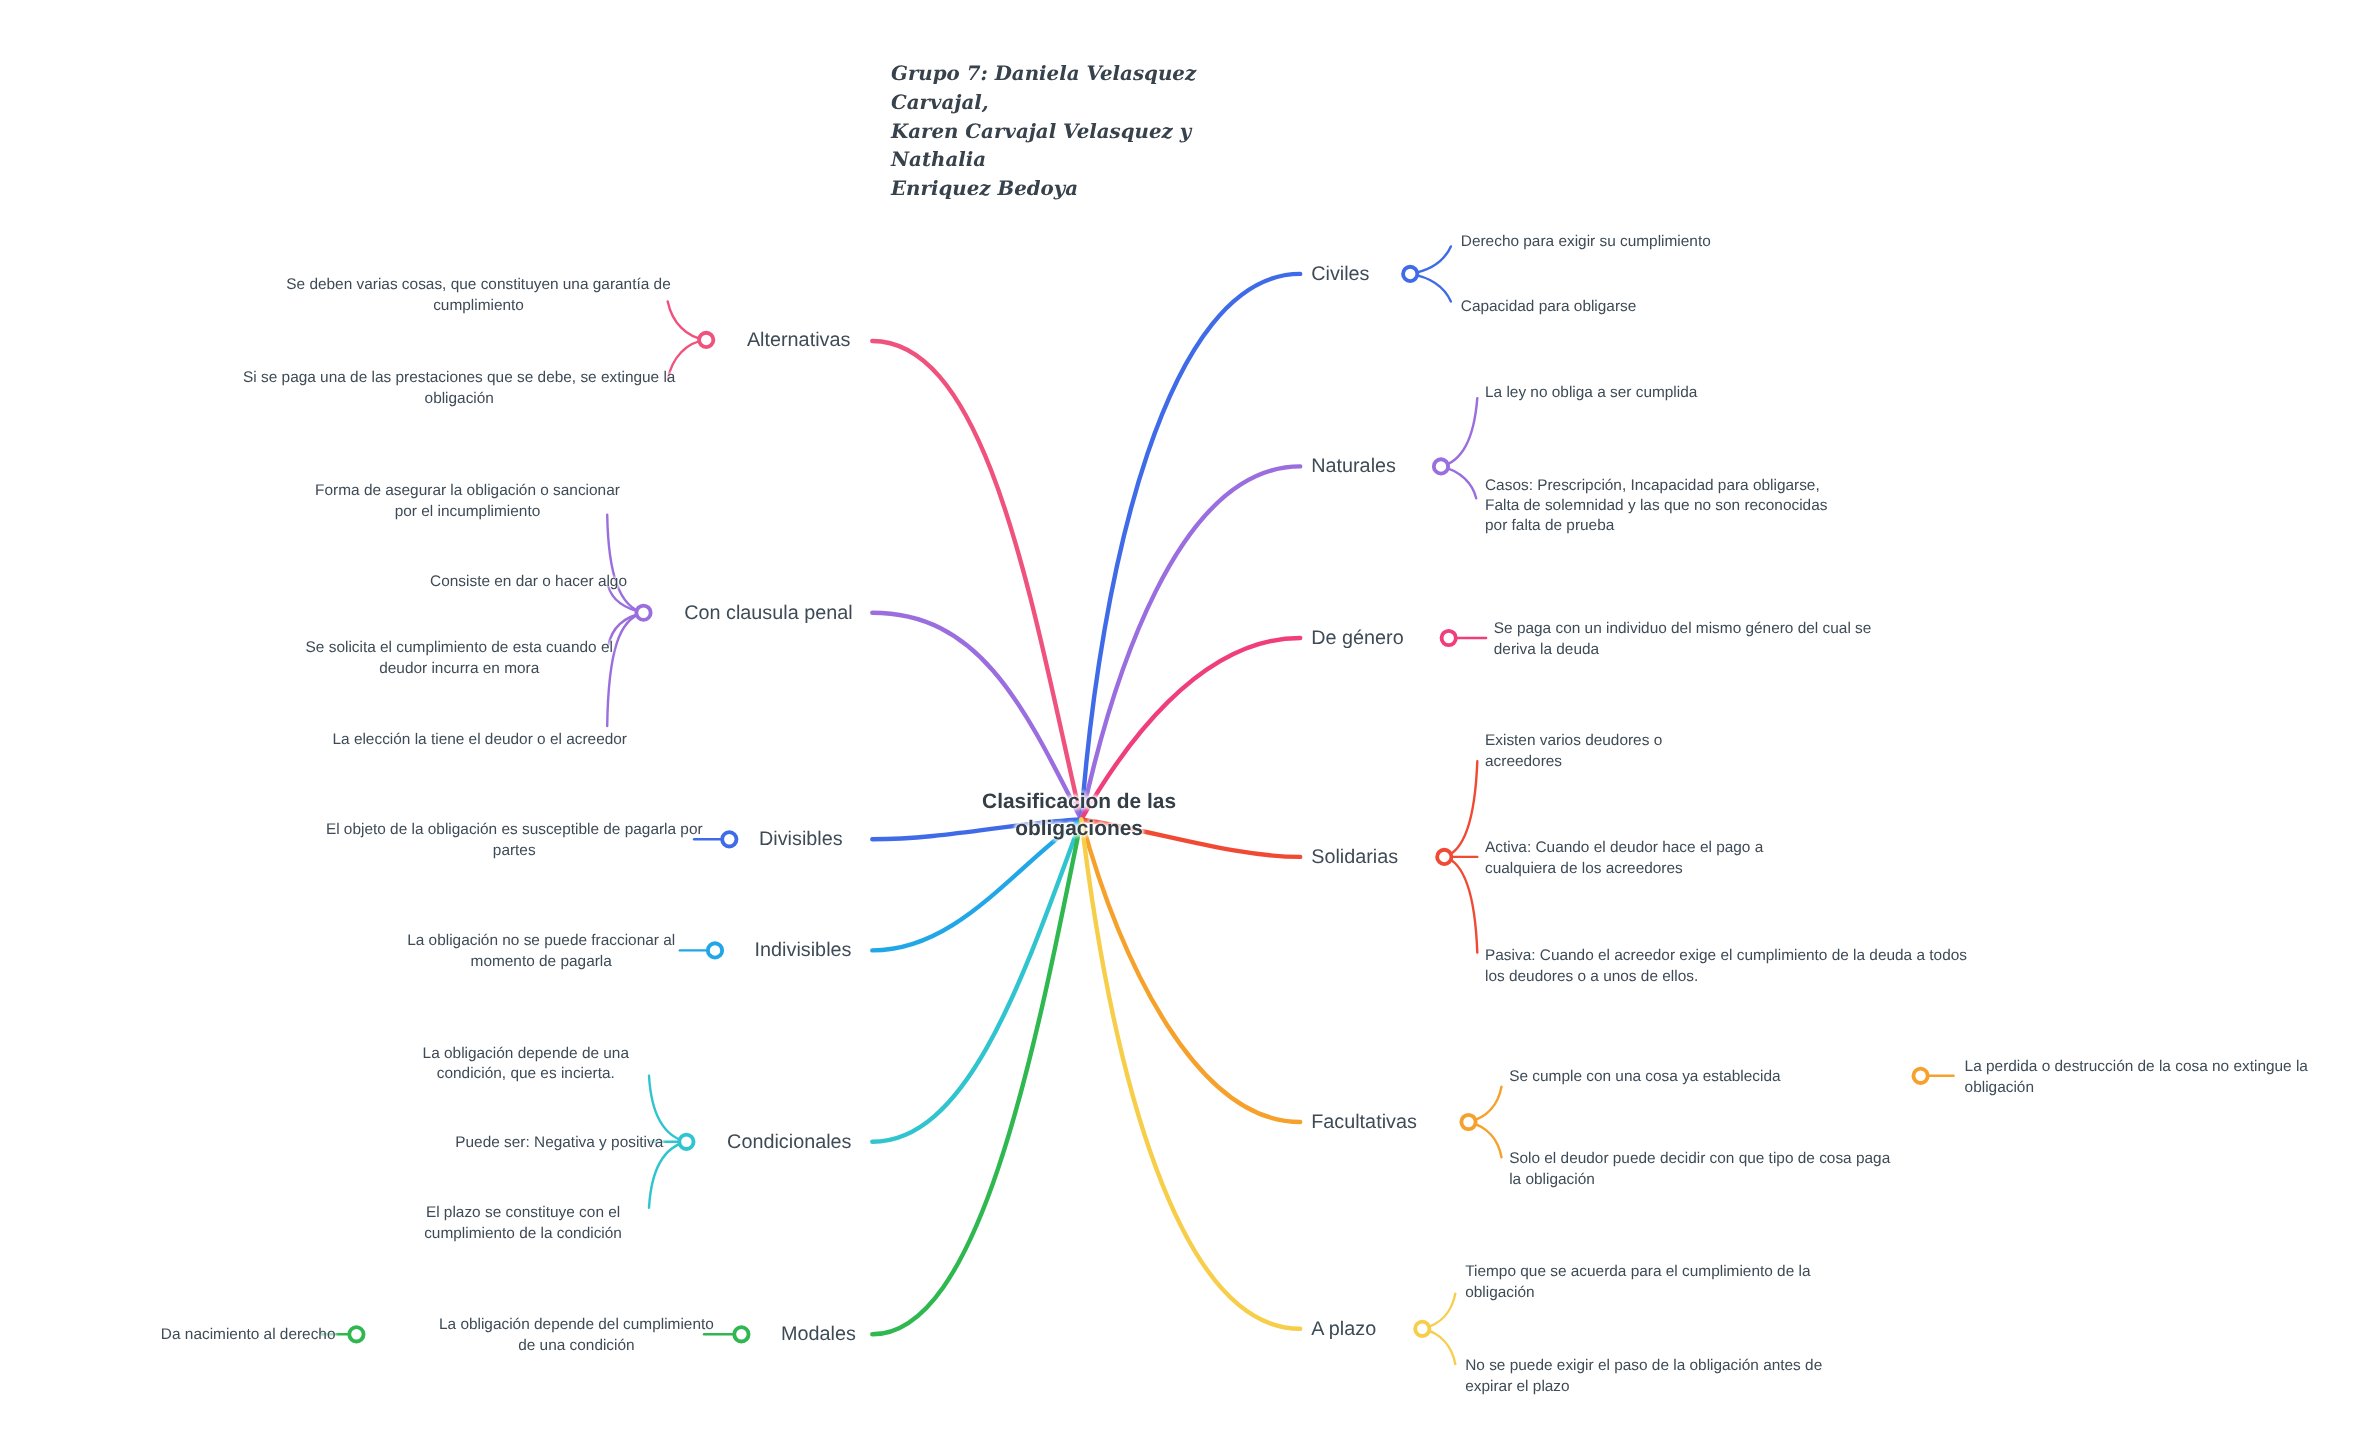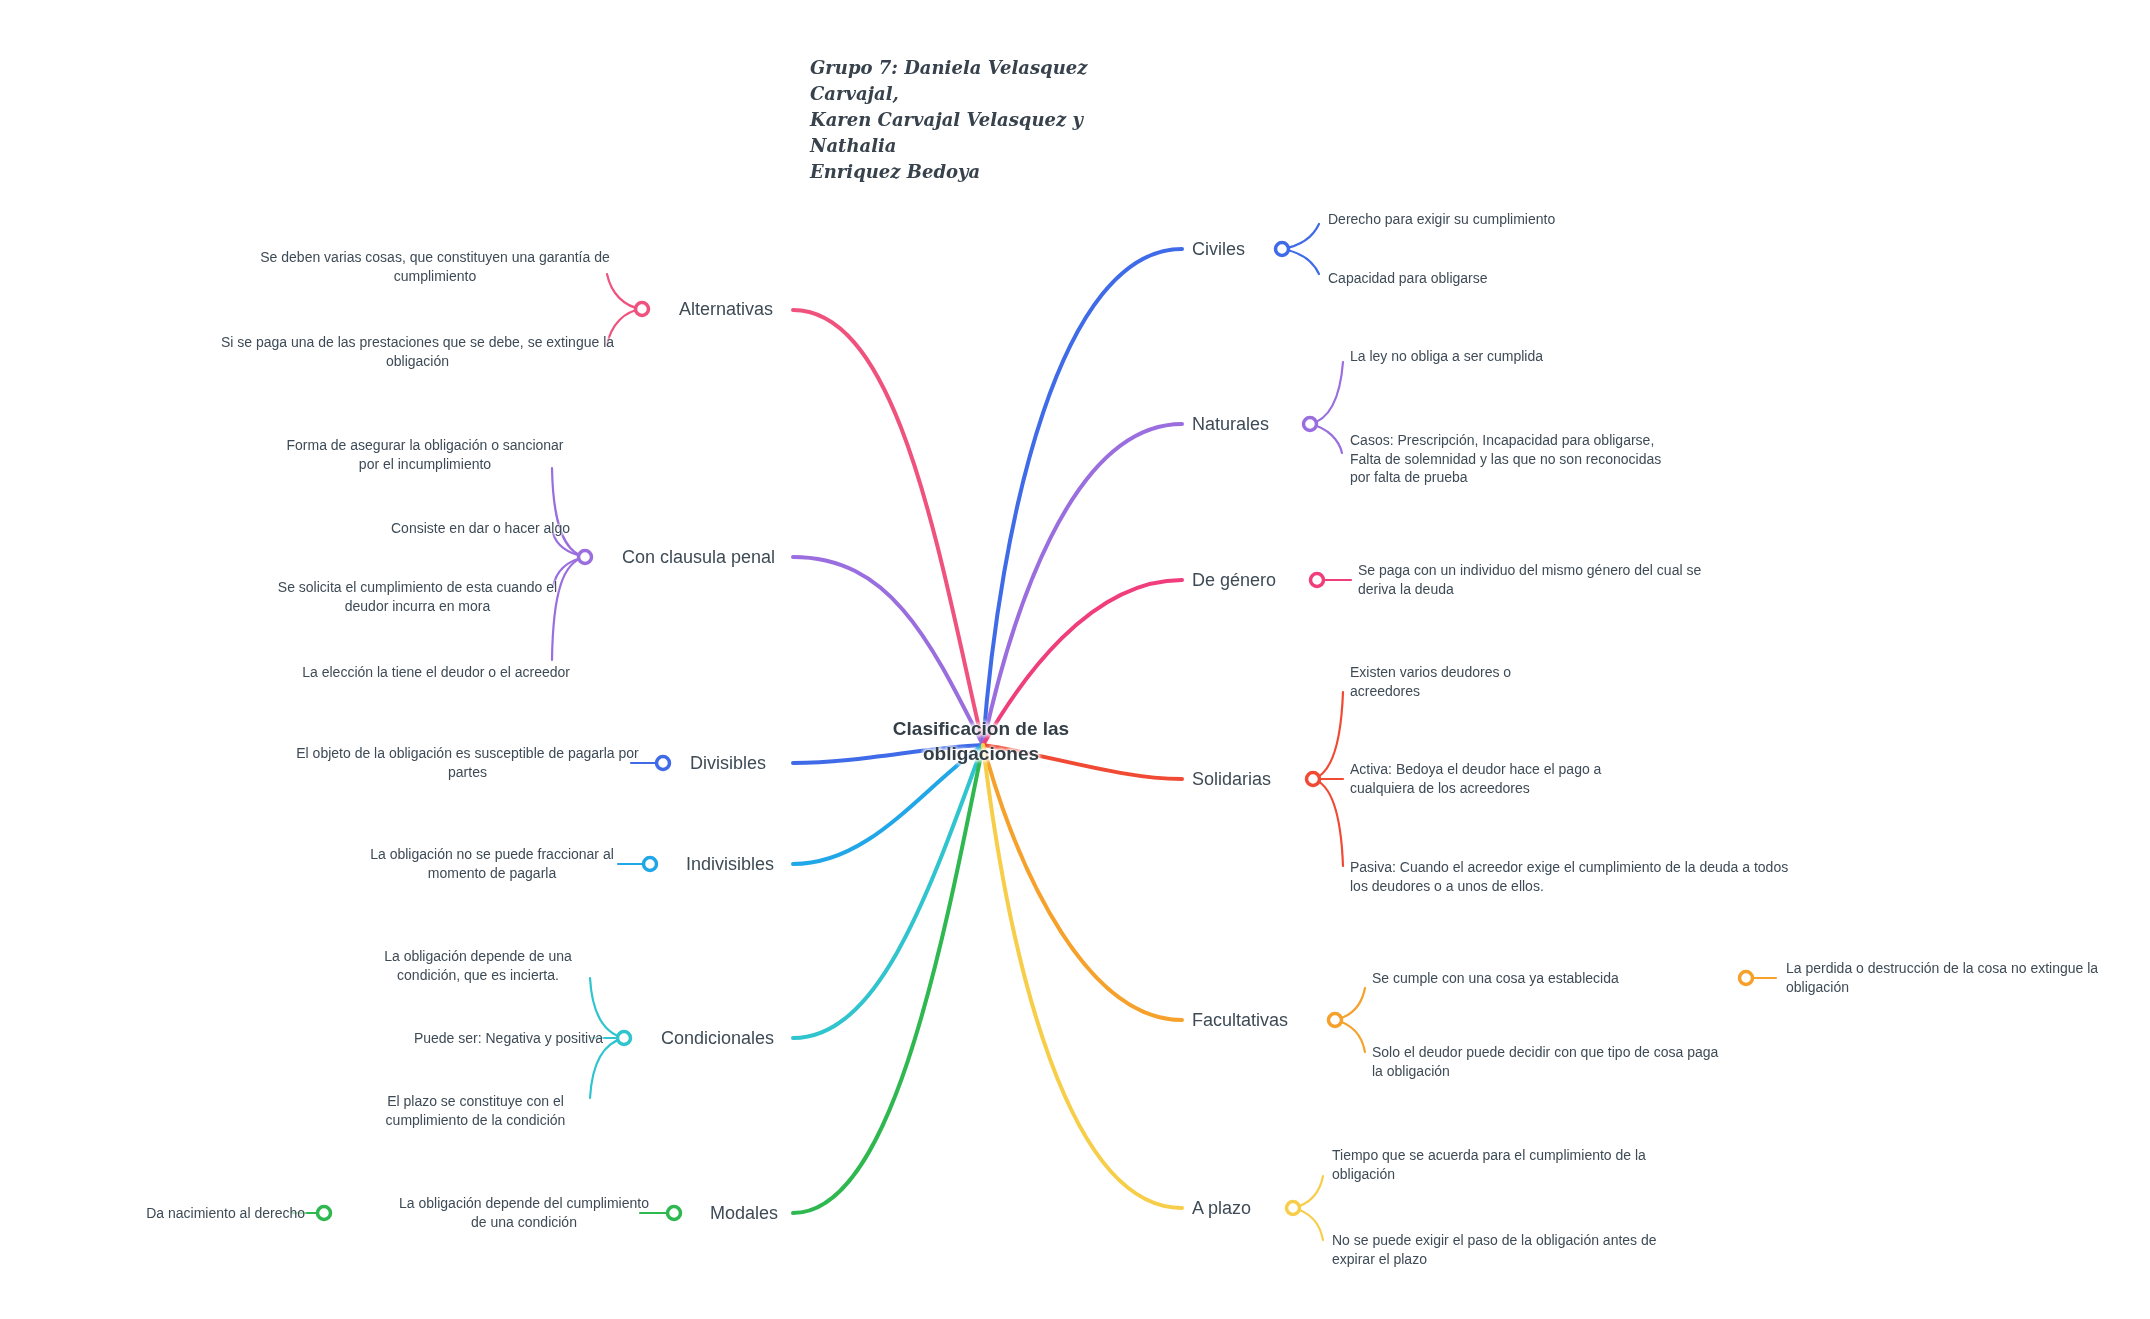--- a/index.html
+++ b/index.html
@@ -190,21 +190,21 @@
 
   <div class="txt nw" style="left:1328px;top:219px">Derecho para exigir su cumplimiento</div>
   <div class="txt nw" style="left:1328px;top:278px">Capacidad para obligarse</div>
 
   <div class="txt nw" style="left:1350px;top:356px">La ley no obliga a ser cumplida</div>
   <div class="txt" style="left:1350px;top:459px;width:320px">Casos: Prescripción, Incapacidad para obligarse, Falta de solemnidad y las que no son reconocidas por falta de prueba</div>
 
   <div class="txt" style="left:1358px;top:580px;width:360px">Se paga con un individuo del mismo género del cual se deriva la deuda</div>
 
   <div class="txt" style="left:1350px;top:682px;width:220px">Existen varios deudores o acreedores</div>
-  <div class="txt" style="left:1350px;top:779px;width:280px">Activa: Bedoya el deudor hace el pago a cualquiera de los acreedores</div>
+  <div class="txt" style="left:1350px;top:779px;width:280px">Activa: Cuando el deudor hace el pago a cualquiera de los acreedores</div>
   <div class="txt" style="left:1350px;top:877px;width:445px">Pasiva: Cuando el acreedor exige el cumplimiento de la deuda a todos los deudores o a unos de ellos.</div>
 
   <div class="txt nw" style="left:1372px;top:978px">Se cumple con una cosa ya establecida</div>
   <div class="txt" style="left:1786px;top:978px;width:330px">La perdida o destrucción de la cosa no extingue la obligación</div>
   <div class="txt" style="left:1372px;top:1062px;width:355px">Solo el deudor puede decidir con que tipo de cosa paga la obligación</div>
 
   <div class="txt" style="left:1332px;top:1165px;width:365px">Tiempo que se acuerda para el cumplimiento de la obligación</div>
   <div class="txt" style="left:1332px;top:1250px;width:370px">No se puede exigir el paso de la obligación antes de expirar el plazo</div>
 
 </div>

